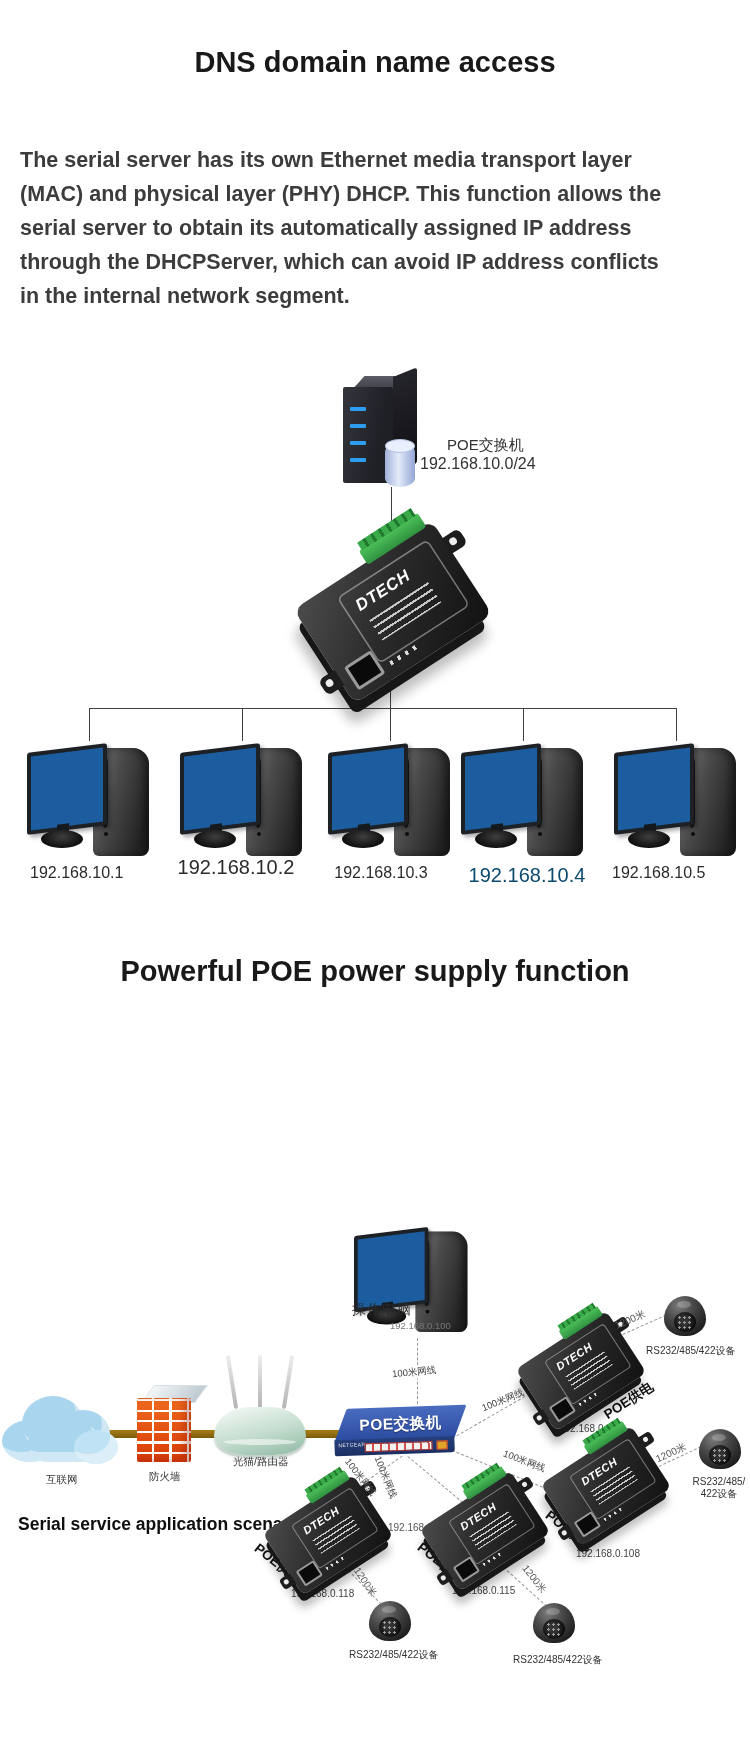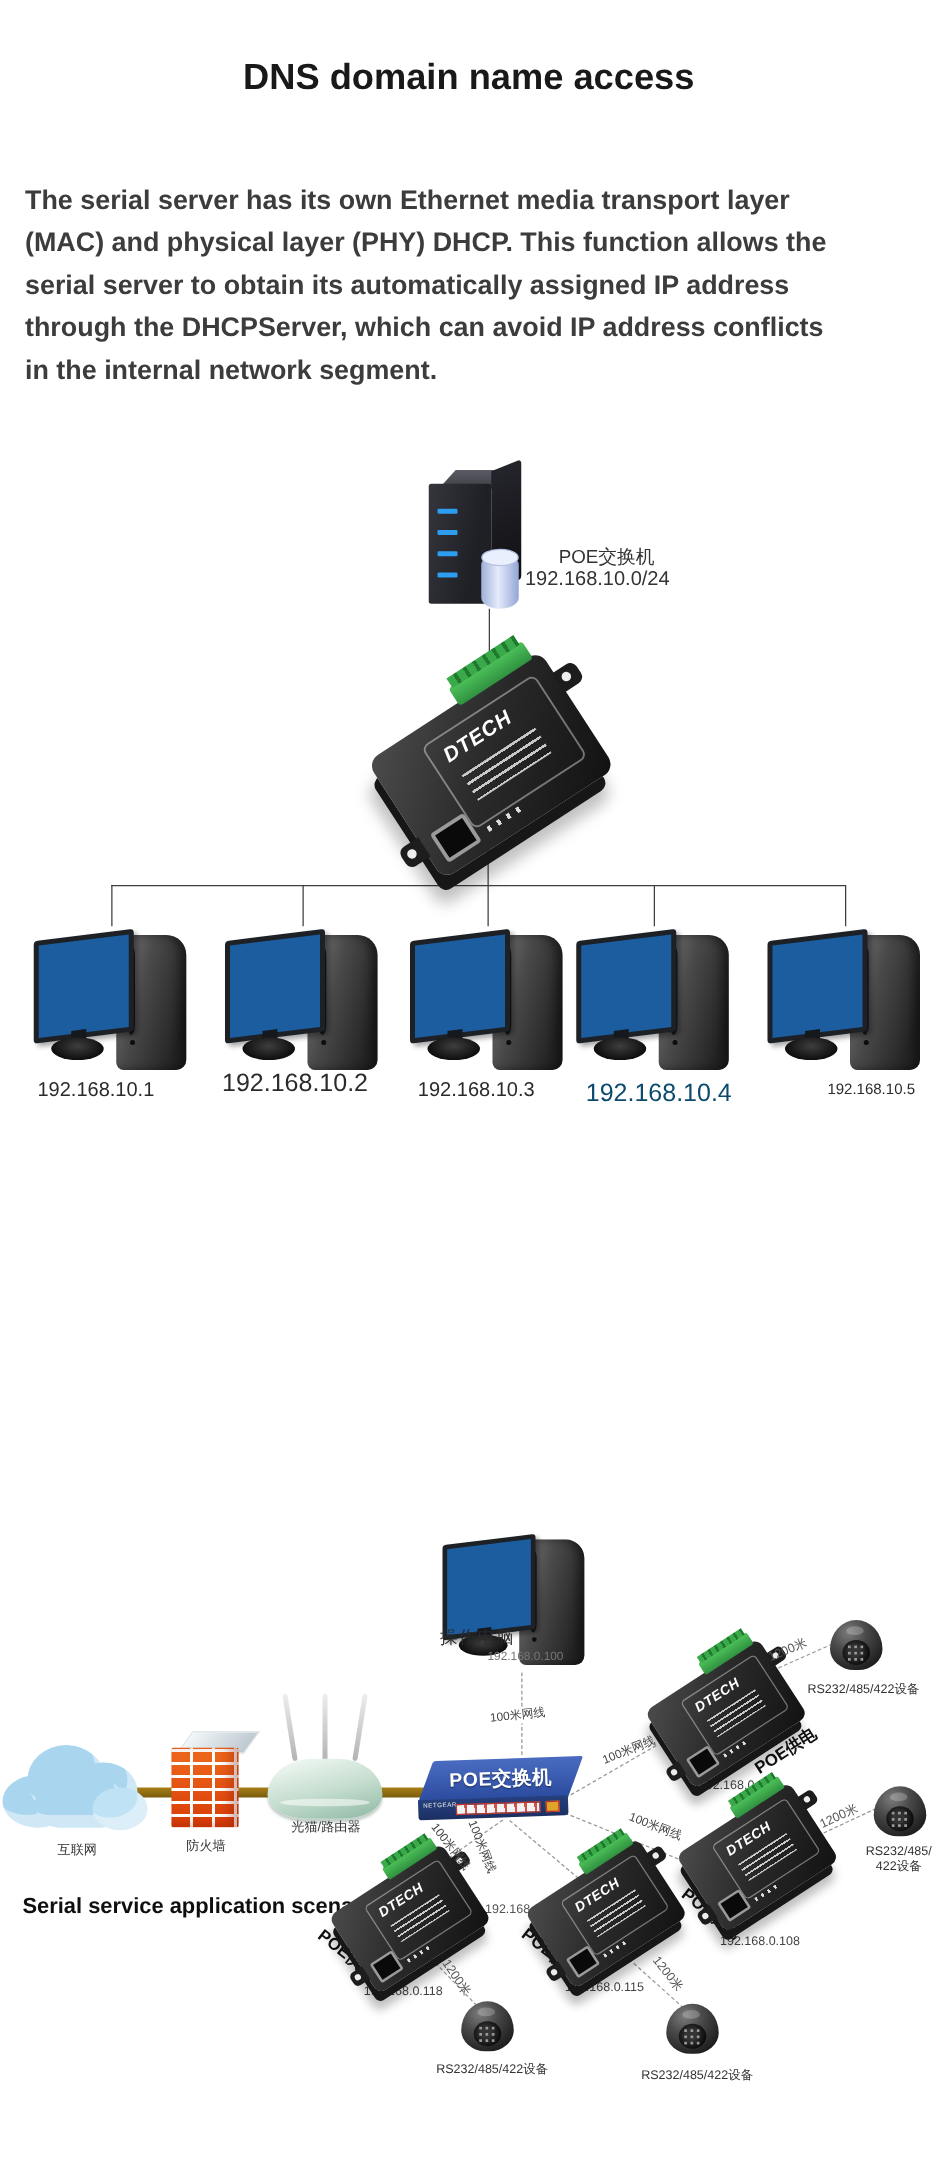--- a/index.html
+++ b/index.html
@@ -217,22 +217,23 @@
       </div>
     <div class="pc-screen"></div>
     <div class="pc-neck"></div>
       <div class="pc-stand"></div>
   </div>
 
   <div class="lbl" style="left:30px;top:864px;width:120px;font-size:16px;color:#2b2b2b;">192.168.10.1</div>
   <div class="lbl" style="left:176px;top:856px;width:120px;text-align:center;font-size:20px;color:#2b2b2b;">192.168.10.2</div>
   <div class="lbl" style="left:321px;top:864px;width:120px;text-align:center;font-size:16px;color:#2b2b2b;">192.168.10.3</div>
   <div class="lbl" style="left:467px;top:864px;width:120px;text-align:center;font-size:20px;color:#0c4a6e;">192.168.10.4</div>
-  <div class="lbl" style="left:612px;top:864px;width:120px;text-align:right;font-size:12px;color:#2b2b2b;">192.168.10.5</div>
-
+  <div class="lbl" style="left:612px;top:864px;width:120px;text-align:left;font-size:16px;color:#2b2b2b;">192.168.10.5</div>
+
+  <div class="h1" style="top:953px;">Powerful POE power supply function</div>
 
 
   <div class="pc" style="left:354px;top:1226px;transform:scale(0.93);transform-origin:top left;">
     <div class="pc-tower">
         <div class="pc-slot"></div>
         <div class="pc-btn"></div>
       </div>
     <div class="pc-screen"></div>
     <div class="pc-neck"></div>
       <div class="pc-stand"></div>

